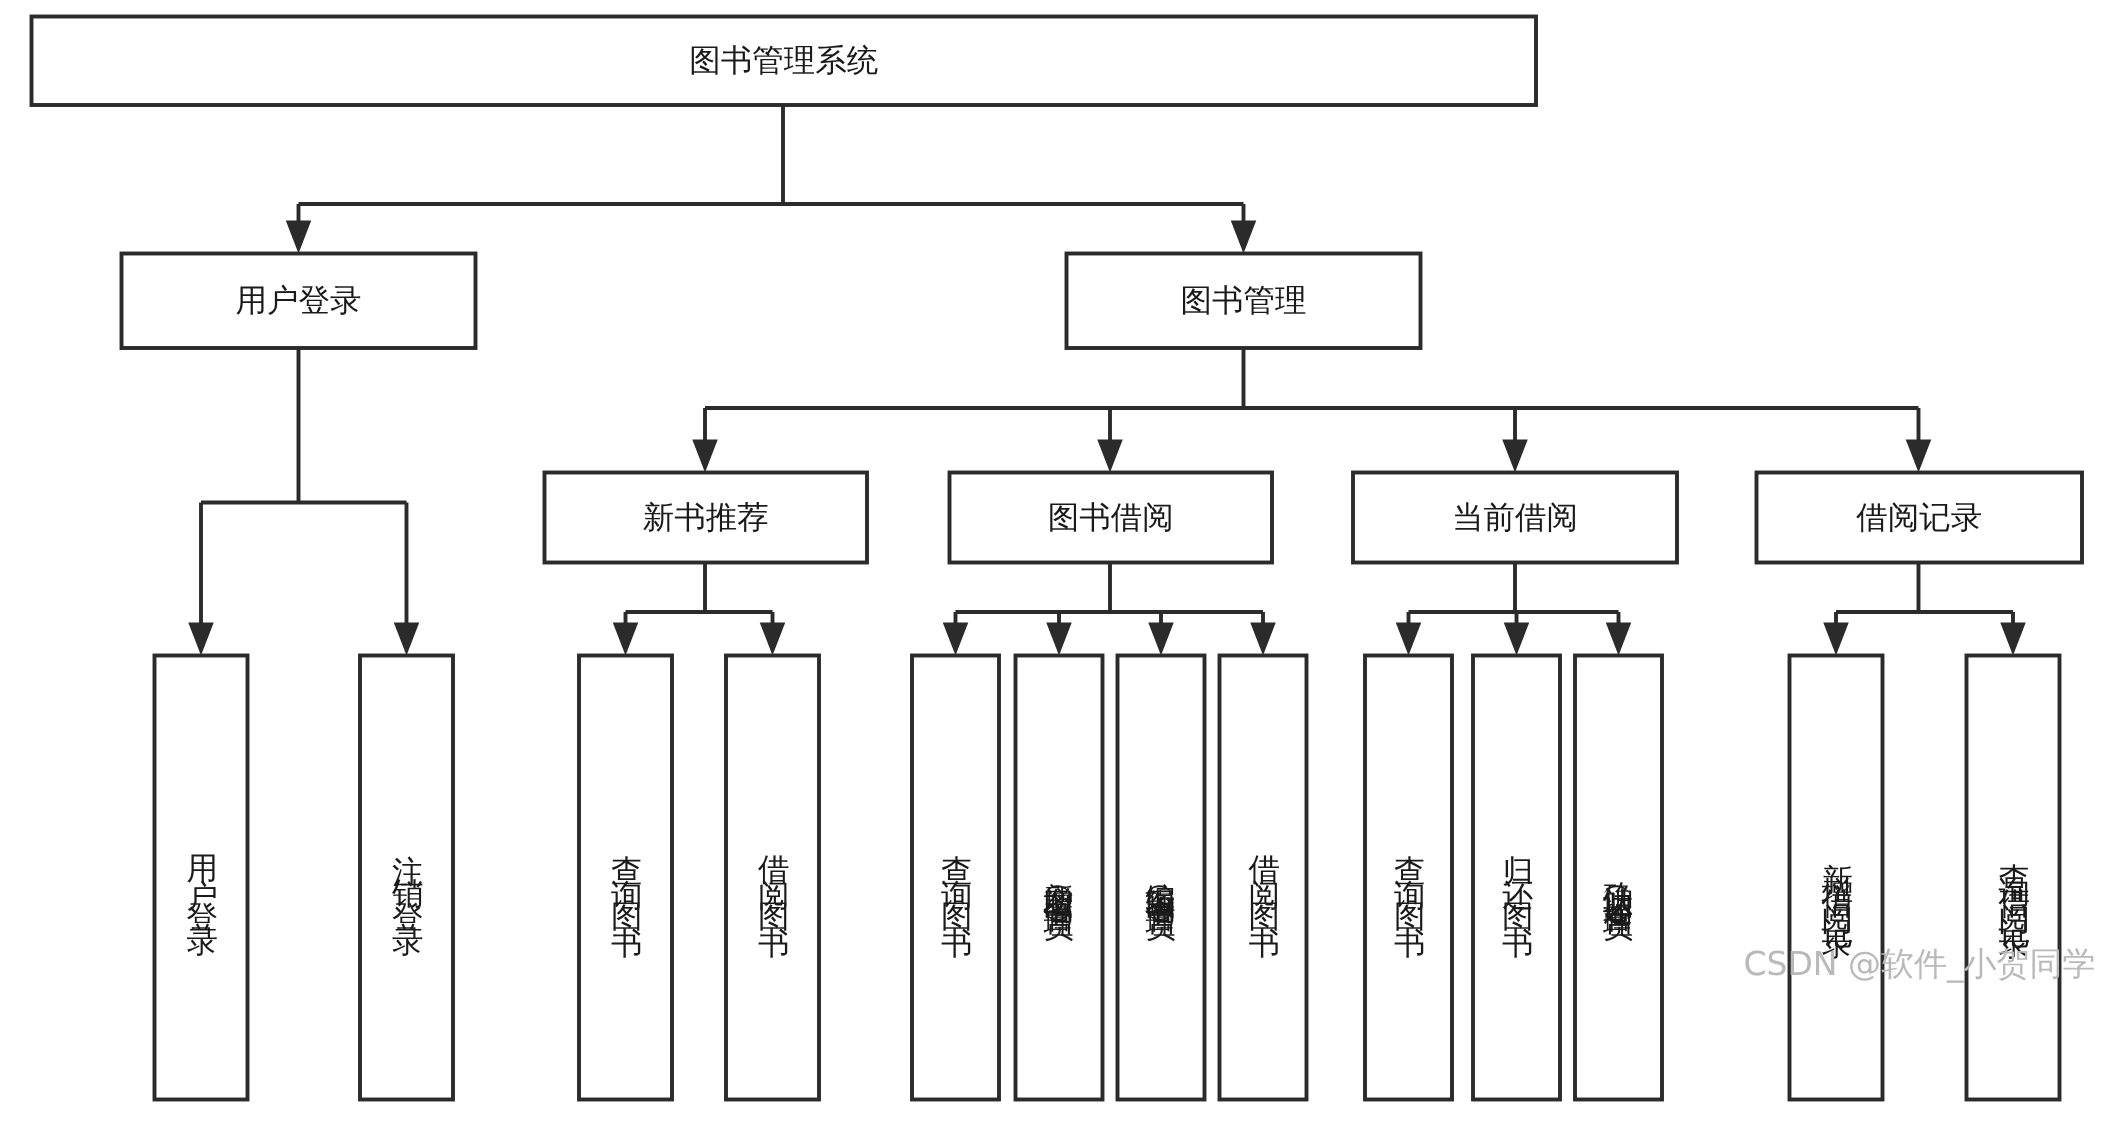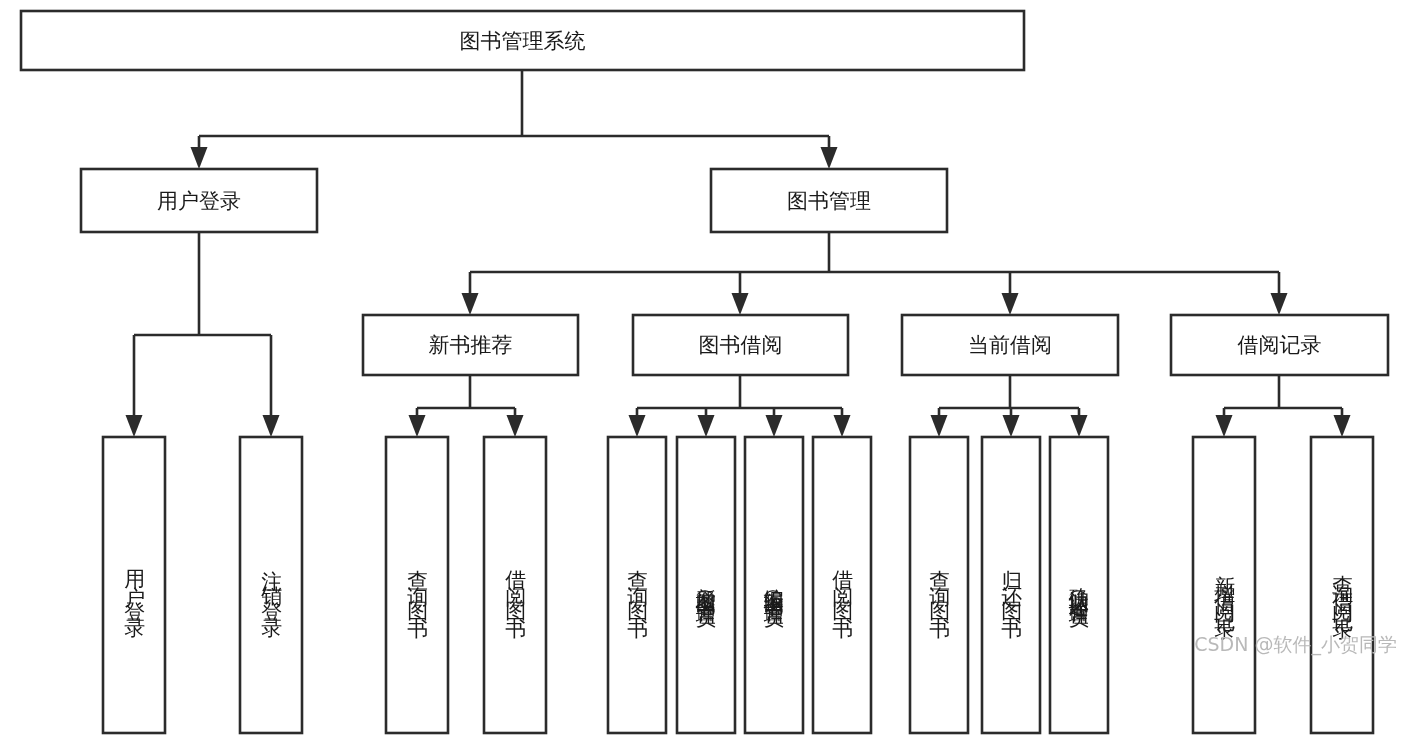--- a/index.html
+++ b/index.html
@@ -60,21 +60,21 @@
     justify-content: center;
     white-space: nowrap;
     letter-spacing: 1px;
     pointer-events: none;
   }
   .watermark {
     position: absolute;
     right: 8px;
     bottom: 5px;
     font-family: "DejaVu Sans", "Liberation Sans", sans-serif;
-    font-size: 19px;
+    font-size: 22px;
     color: #b9b9b9;
     white-space: nowrap;
   }
 </style>
 </head>
 <body>
 
 <div id="diagram-root">
 
   <svg class="diagram" viewBox="0 0 1405 747">

